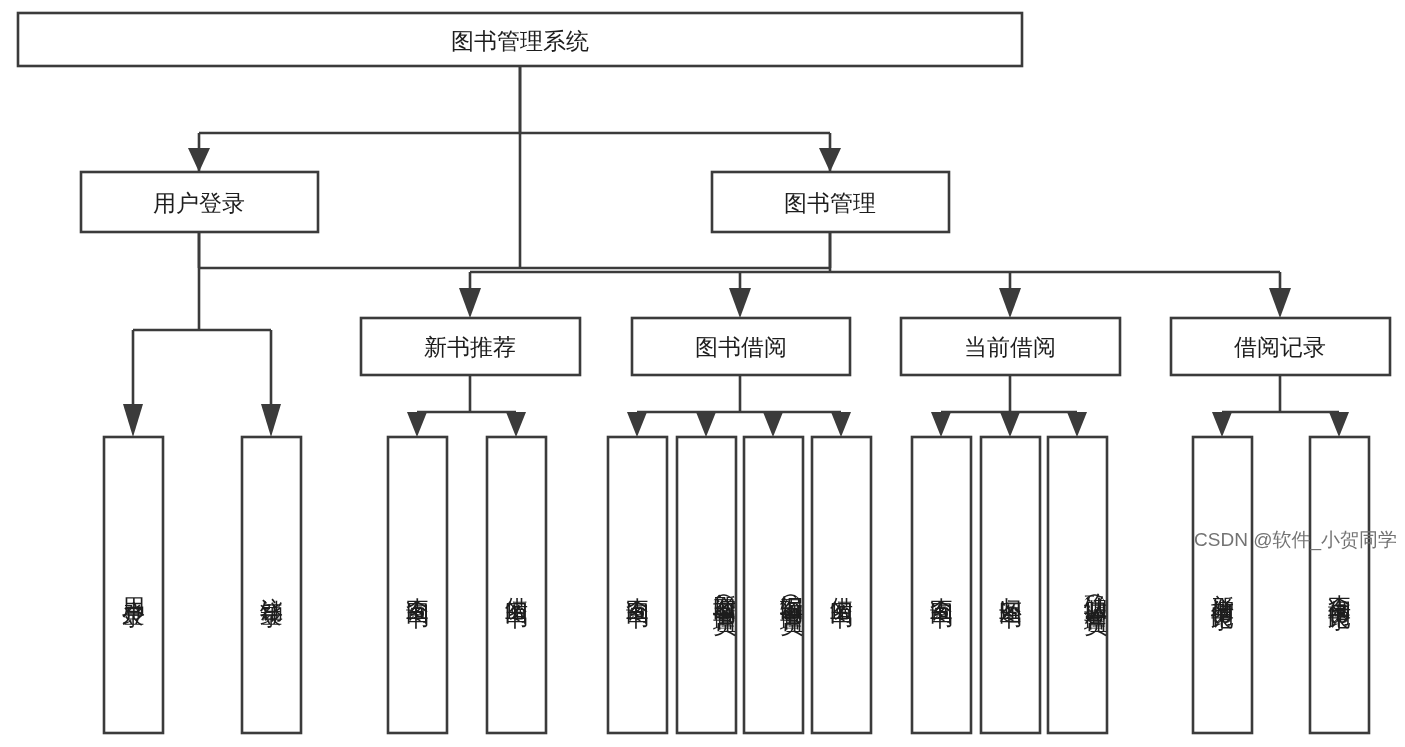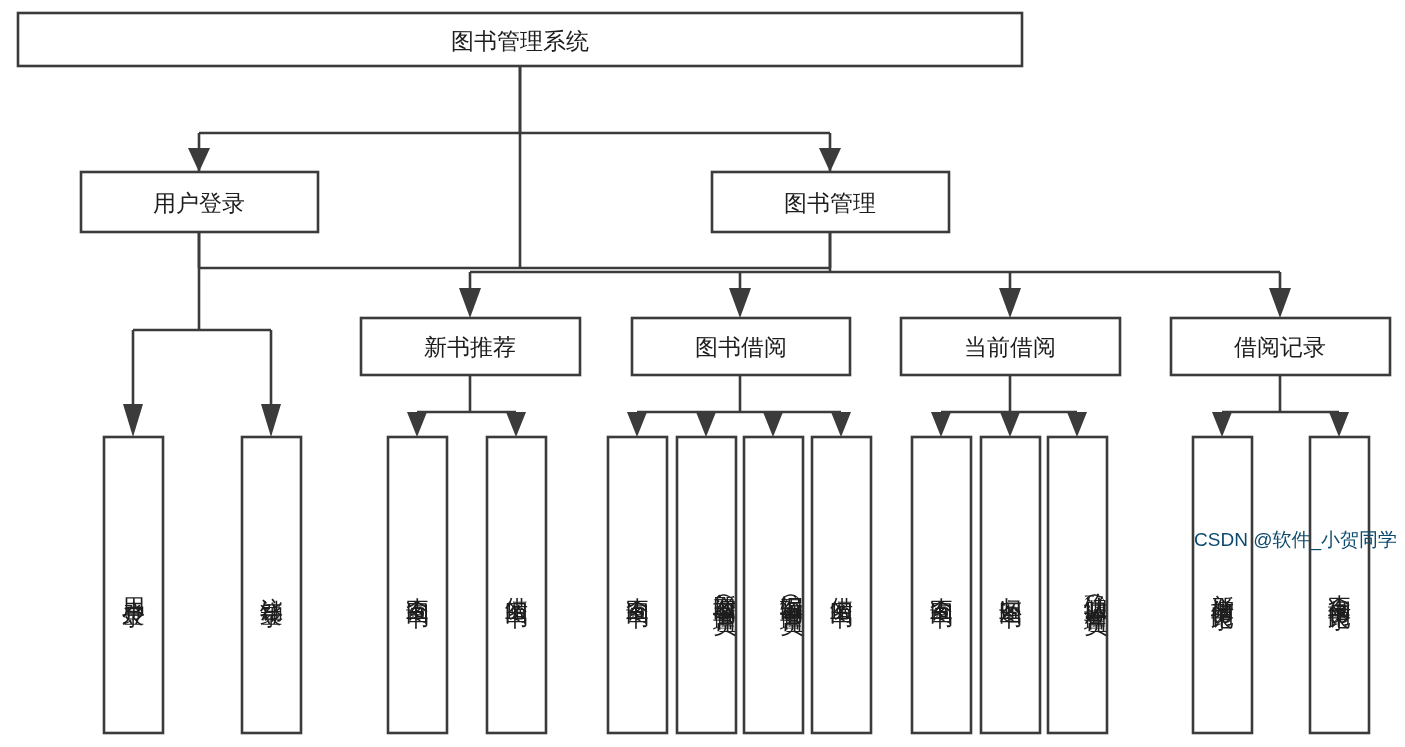--- a/index.html
+++ b/index.html
@@ -60,21 +60,21 @@
     line-height: 1;
     text-align: left;
     user-select: none;
   }
   .watermark {
     position: absolute;
     right: 8px;
     bottom: 6px;
     font-family: "Liberation Sans", "DejaVu Sans", sans-serif;
     font-size: 19px;
-    color: #0c4a6e;
+    color: #737373;
     white-space: nowrap;
     user-select: none;
   }
 </style>
 </head>
 <body>
 
 <div id="diagram-root">
 
   <svg class="diagram-canvas" viewBox="0 0 1405 747">

